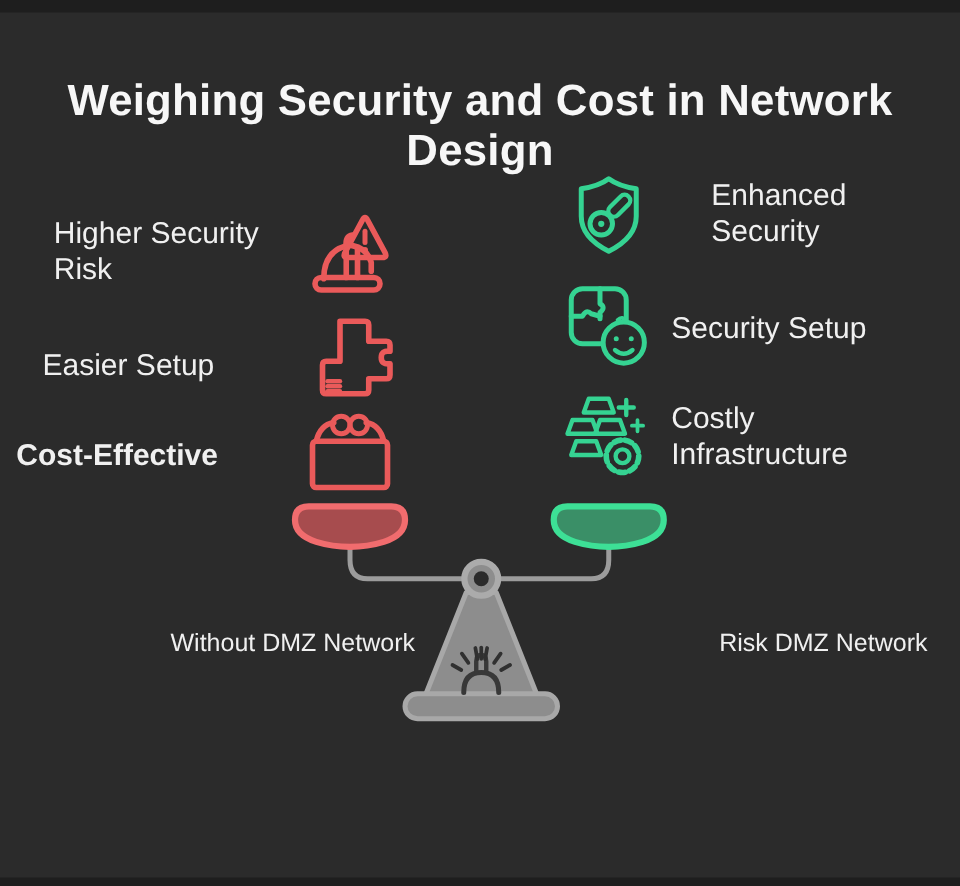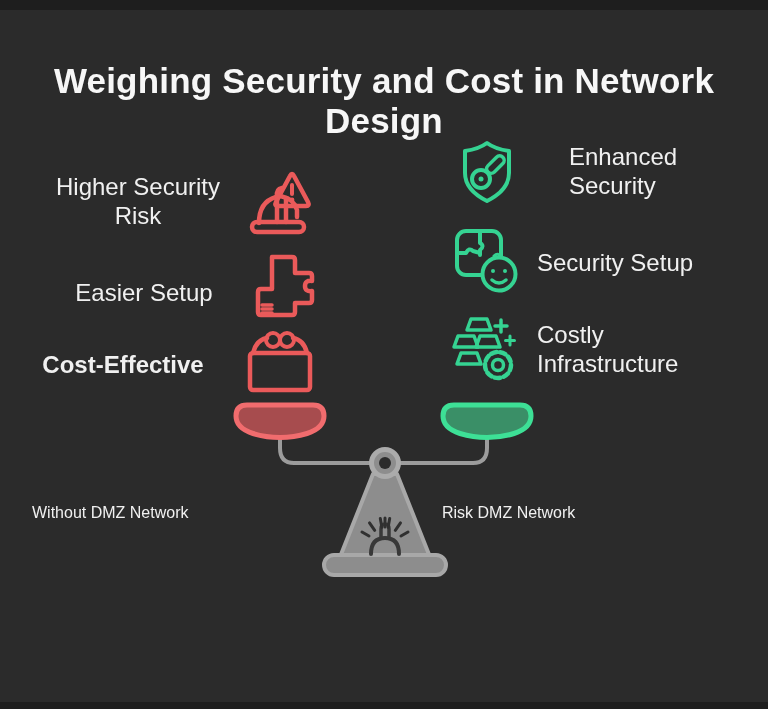--- a/index.html
+++ b/index.html
@@ -17,29 +17,29 @@
   .title {
     position:absolute; top:61px; left:0; width:768px;
     text-align:center; font-size:35px; font-weight:700;
     color:#f7f7f7; letter-spacing:.2px;
   }
 
   .item-label {
     position:absolute; color:#f0f0f0; font-size:24px;
     line-height:29px; font-weight:500;
   }
-  .align-right { text-align:center; }
+  .align-right { text-align:left; }
   .align-left  { text-align:left; }
 
   .icon { position:absolute; }
   .icon svg { display:block; }
 
   .side-label {
-    position:absolute; top:504px; width:300px; text-align:left;
-    color:#f0f0f0; font-size:16px; font-weight:500;
+    position:absolute; top:504px; width:300px; text-align:right;
+    color:#f0f0f0; font-size:20px; font-weight:500;
   }
   .side-label.left  { left:32px; }
   .side-label.right { left:442px; }
 
   .scale-svg { position:absolute; left:0; top:0; }
 </style>
 </head>
 <body>
 
 <div class="strip top"></div>

